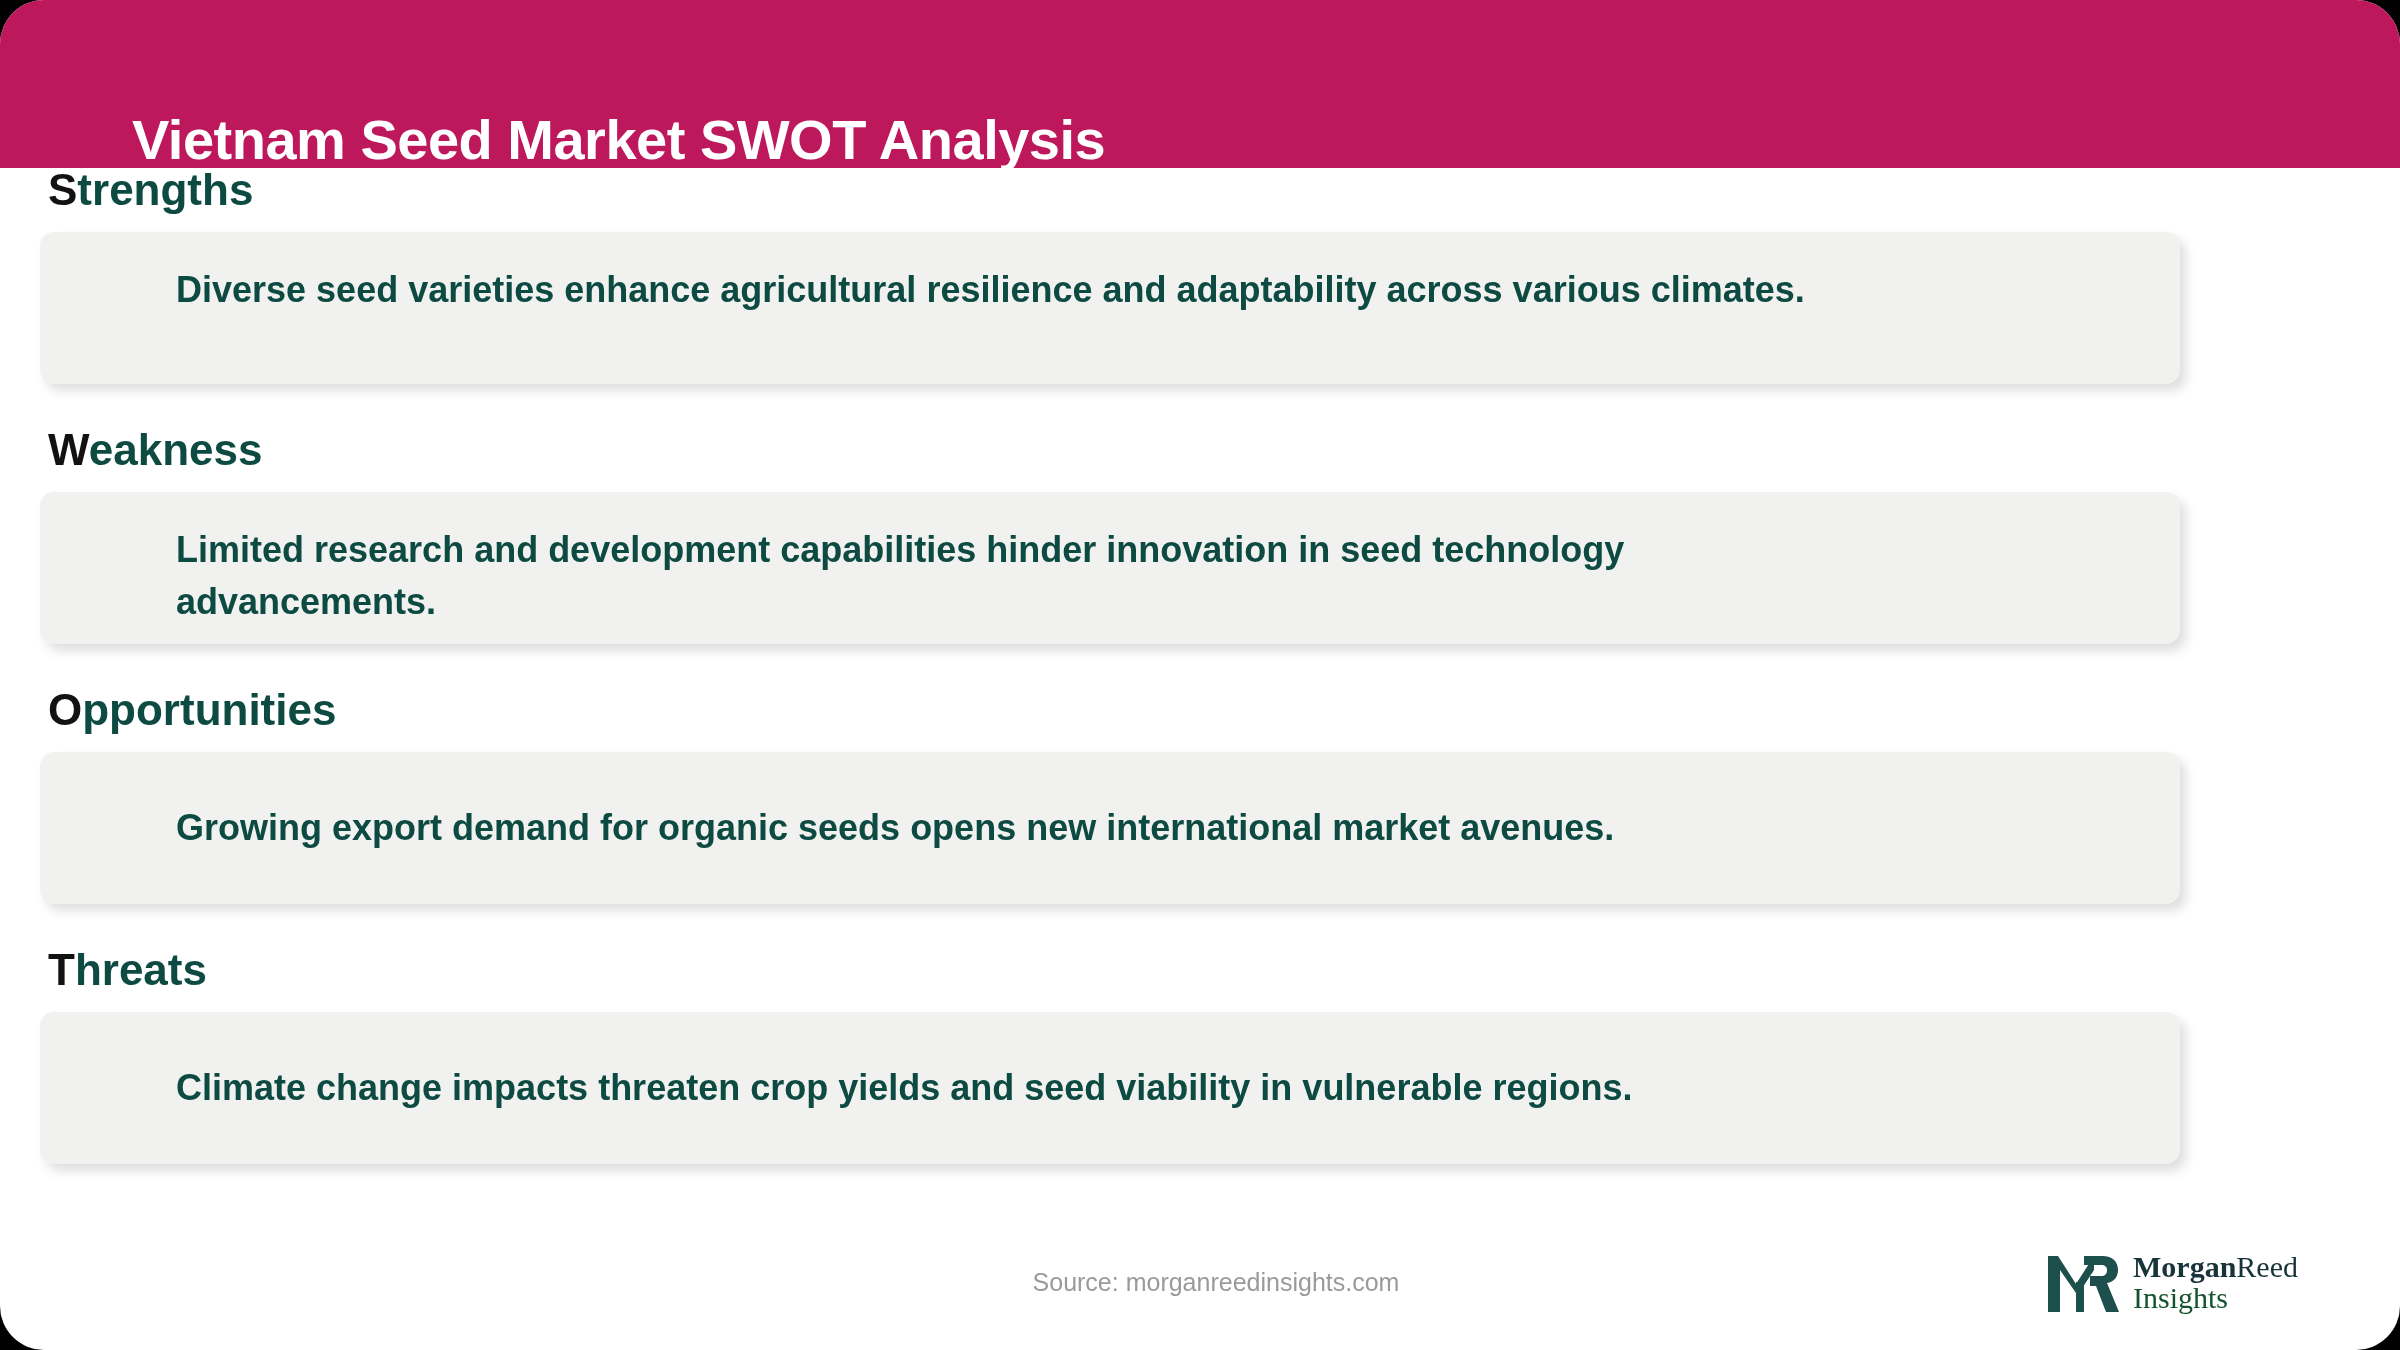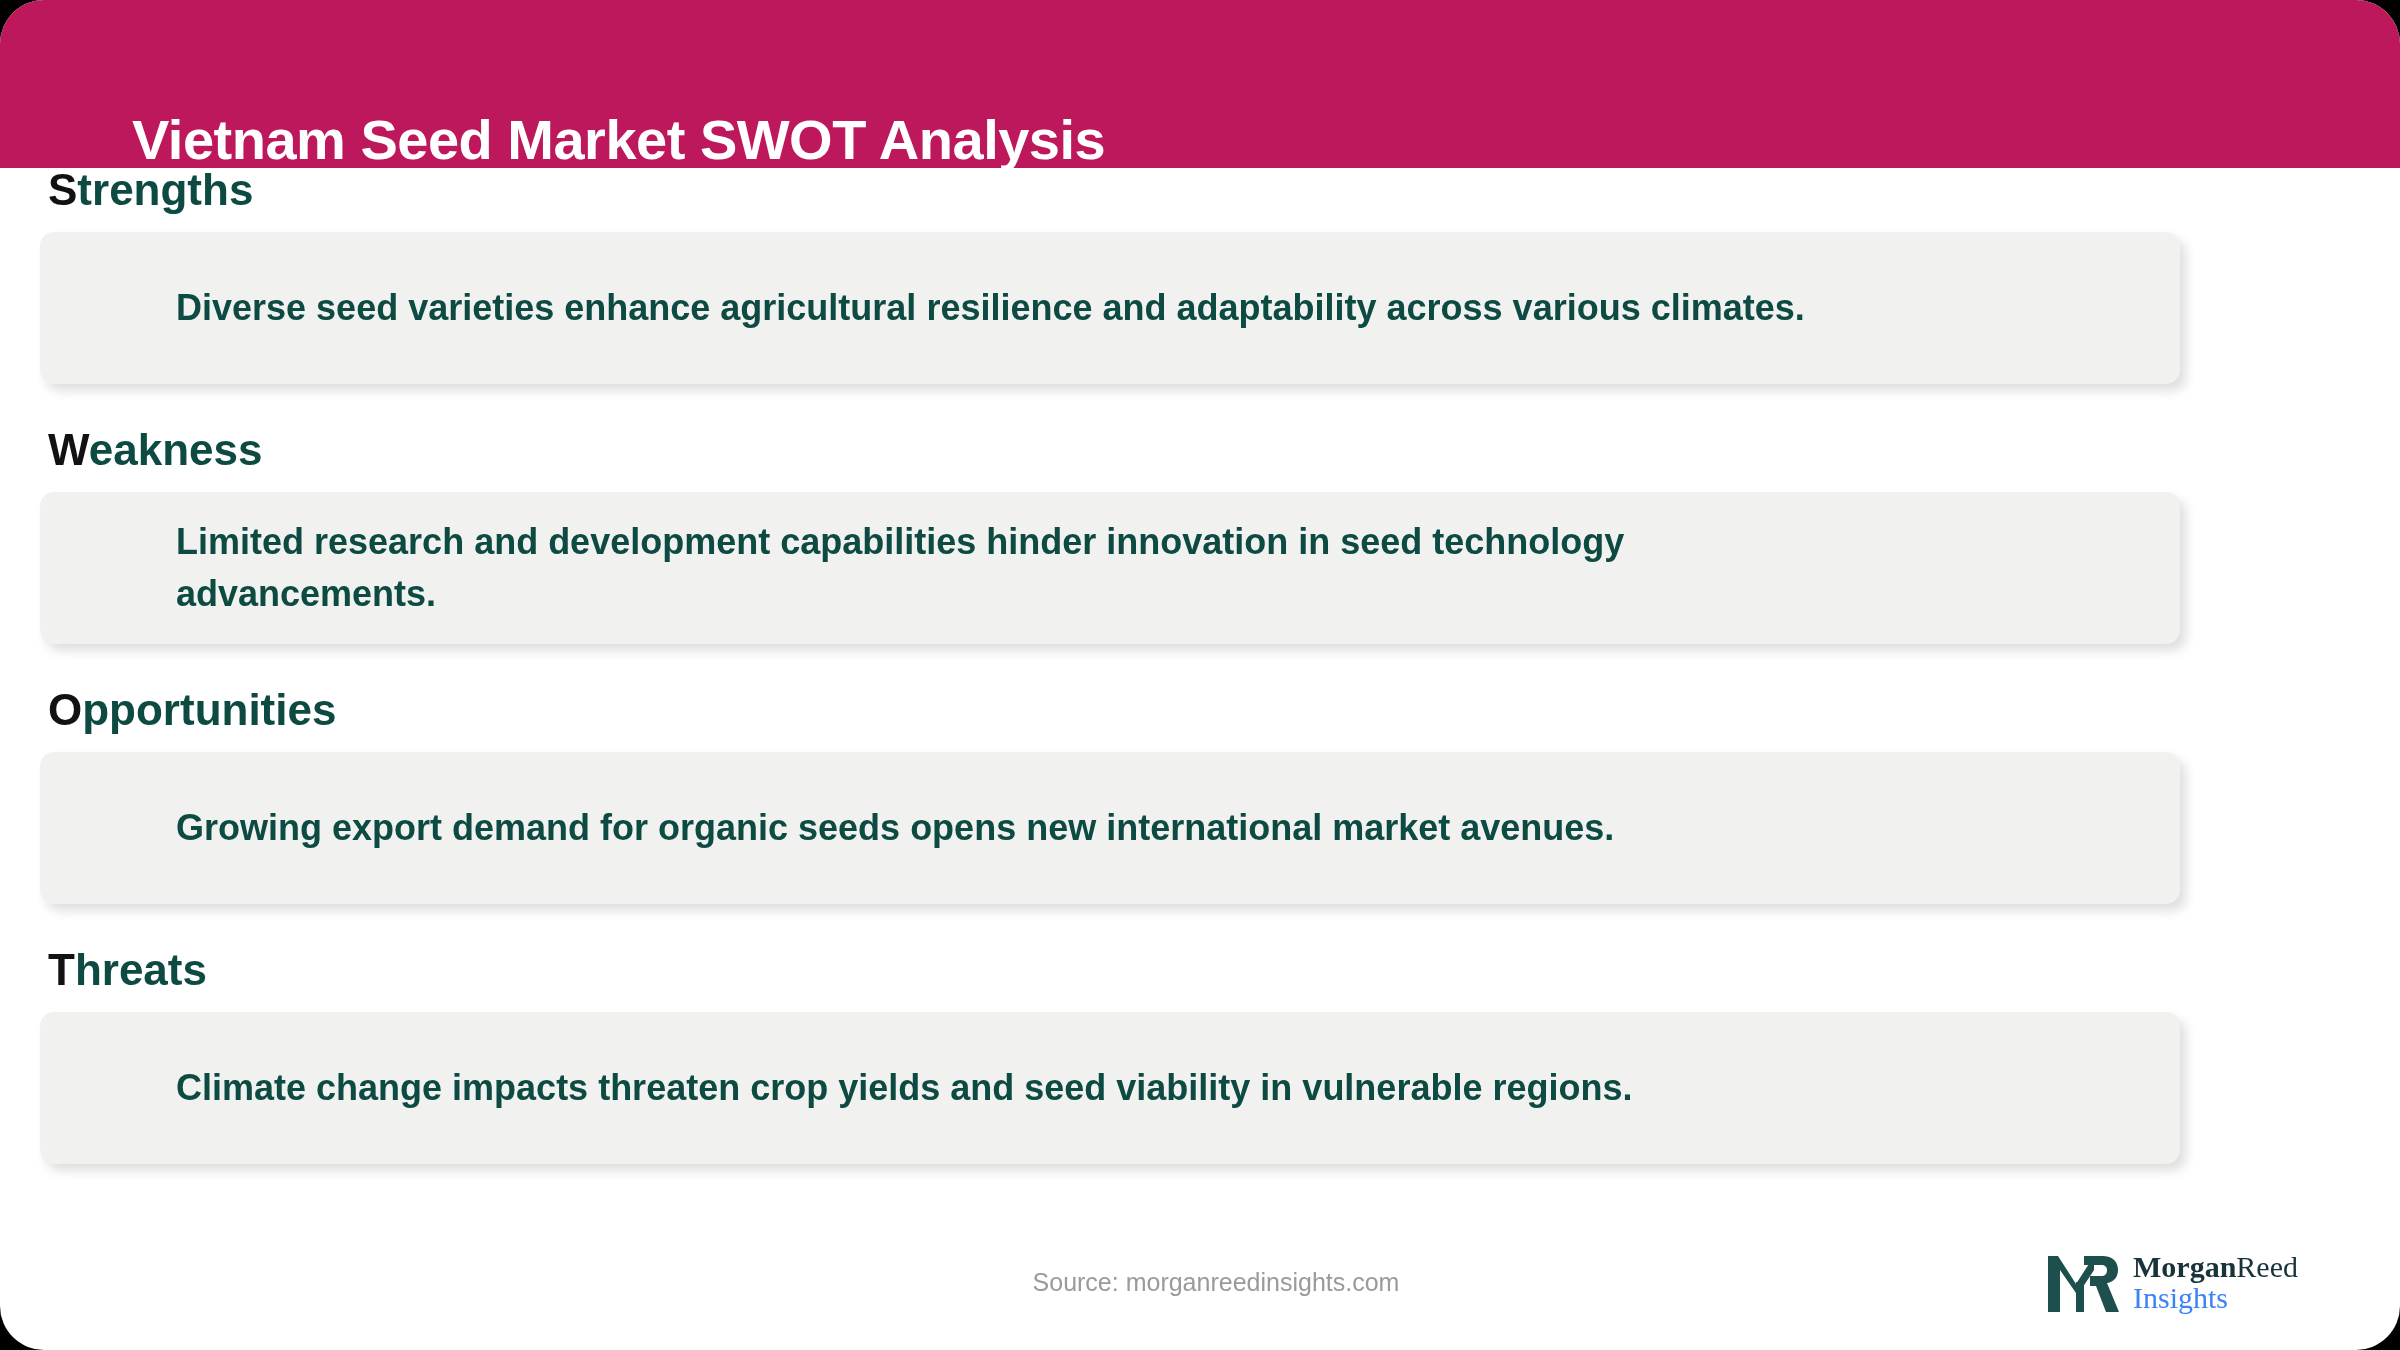--- a/index.html
+++ b/index.html
@@ -72,21 +72,21 @@
   .section-heading .initial-cap {
     color: #121212;
   }
 
   .swot-card {
     background: #f1f1f0;
     border-radius: 14px;
     box-shadow: 6px 7px 11px rgba(0,0,0,0.13);
     width: 2140px;
     display: flex;
-    align-items: center;
+    align-items: flex-start;
     padding: 32px 60px 32px 136px;
   }
 
   .card-text {
     color: #0d4a42;
     font-size: 36px;
     font-weight: bold;
     line-height: 1.45;
     max-width: 1640px;
   }
@@ -138,21 +138,21 @@
   .wordmark-top {
     font-size: 30px;
     color: #18333a;
     white-space: nowrap;
   }
   .wordmark-morgan { font-weight: bold; }
   .wordmark-reed   { font-weight: normal; }
 
   .wordmark-bottom {
     font-size: 30px;
-    color: #3b82f6;
+    color: #14532d;
     white-space: nowrap;
   }
 </style>
 </head>
 <body>
 
 <div id="infographic">
 
   <div id="header-banner">
     <div id="header-title">Vietnam Seed Market SWOT Analysis</div>

